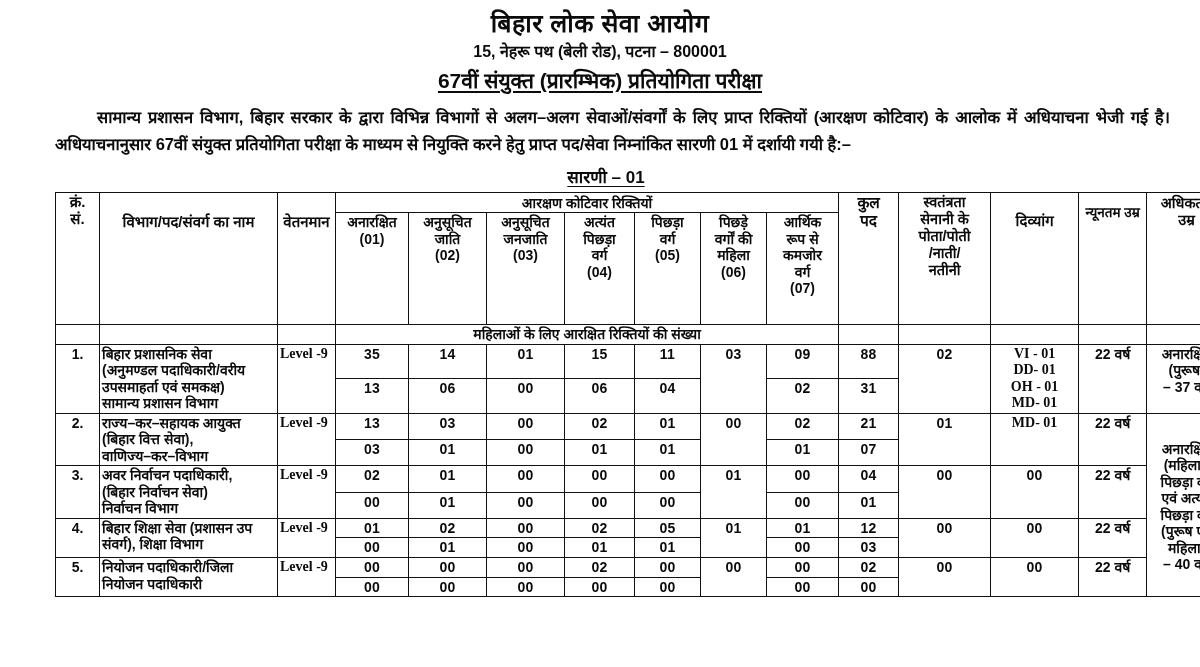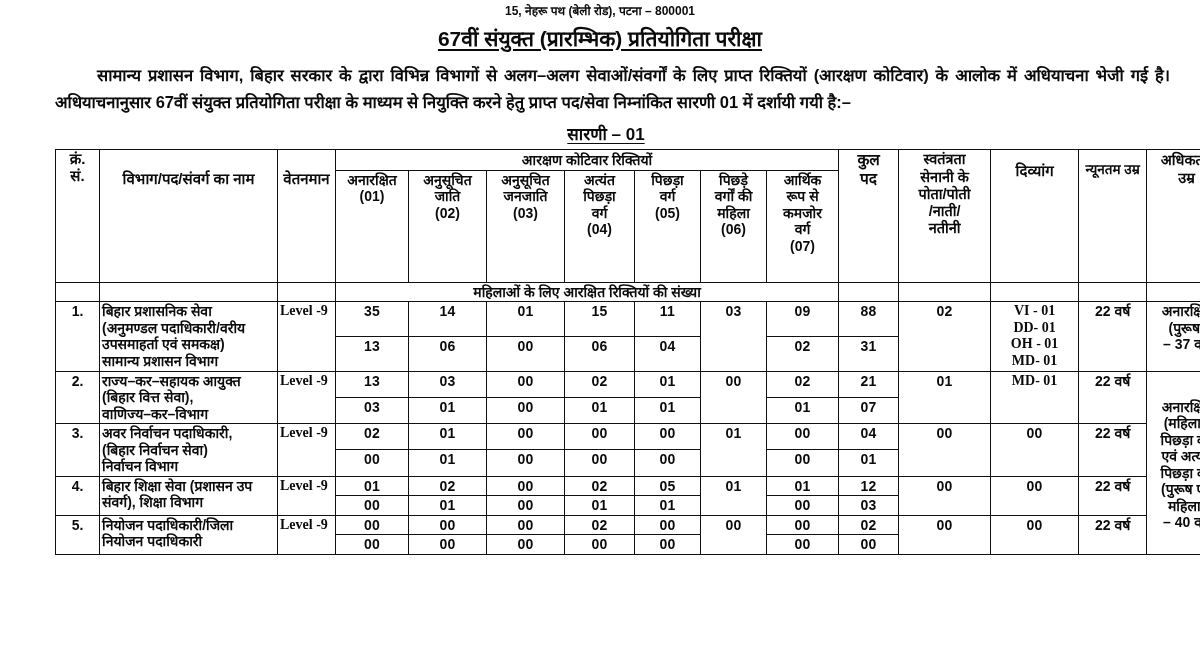--- a/index.html
+++ b/index.html
@@ -16,21 +16,21 @@
   }
   .page { width: 1200px; height: 667px; position: relative; padding: 0; }
 
   
   .hdr { text-align: center; }
   .org-name {
     font-size: 25px; font-weight: bold; letter-spacing: 0.5px;
     margin-top: 9px; line-height: 1.15;
   }
   .org-addr {
-    font-size: 12px; font-weight: bold; margin-top: 5px; line-height: 1.15;
+    font-size: 16px; font-weight: bold; margin-top: 5px; line-height: 1.15;
   }
   .exam-title {
     font-size: 21px; font-weight: bold; margin-top: 7px;
     text-decoration: underline; text-underline-offset: 3px;
     line-height: 1.2;
   }
 
   
   .intro {
     margin: 11px 30px 0 55px;
@@ -93,20 +93,21 @@
 
   .hdr-res { font-size: 15.5px; }
   .nb { border: none; }
 </style>
 </head>
 <body>
 
 <div class="page">
 
   <div class="hdr">
+    <div class="org-name">बिहार लोक सेवा आयोग</div>
     <div class="org-addr">15, नेहरू पथ (बेली रोड), पटना – 800001</div>
     <div class="exam-title">67वीं संयुक्त (प्रारम्भिक) प्रतियोगिता परीक्षा</div>
   </div>
 
   <div class="intro"><span class="indent"></span><span>सामान्य प्रशासन विभाग, बिहार सरकार के द्वारा विभिन्न विभागों से अलग–अलग सेवाओं/संवर्गों के लिए प्राप्त रिक्तियों (आरक्षण कोटिवार) के आलोक में अधियाचना भेजी गई है। अधियाचनानुसार 67वीं संयुक्त प्रतियोगिता परीक्षा के माध्यम से नियुक्ति करने हेतु प्राप्त पद/सेवा निम्नांकित सारणी 01 में दर्शायी गयी है:–</span></div>
 
   <div class="table-caption">सारणी – 01</div>
 
   <div class="tbl-wrap">
   <table class="vac">
@@ -141,21 +142,21 @@
         <div>कुल</div>
         <div>पद</div>
       </td>
       <td rowspan="2" class="th-c" style="font-size:14.5px">
         <div>स्वतंत्रता</div>
         <div>सेनानी के</div>
         <div>पोता/पोती</div>
         <div>/नाती/</div>
         <div>नतीनी</div>
       </td>
-      <td rowspan="2" class="th-c" style="font-size:15px;padding-top:12px">दिव्यांग</td>
+      <td rowspan="2" class="th-c" style="font-size:15px;padding-top:19px">दिव्यांग</td>
       <td rowspan="2" class="th-c" style="font-size:13.5px;padding-top:12px">न्यूनतम उम्र</td>
       <td rowspan="2" class="th-c" style="font-size:14.5px;padding-top:2px">
         <div>अधिकतम</div>
         <div>उम्र</div>
       </td>
     </tr>
 
     <tr>
       <td class="th-c" style="height:112px">
         <div>अनारक्षित</div>

